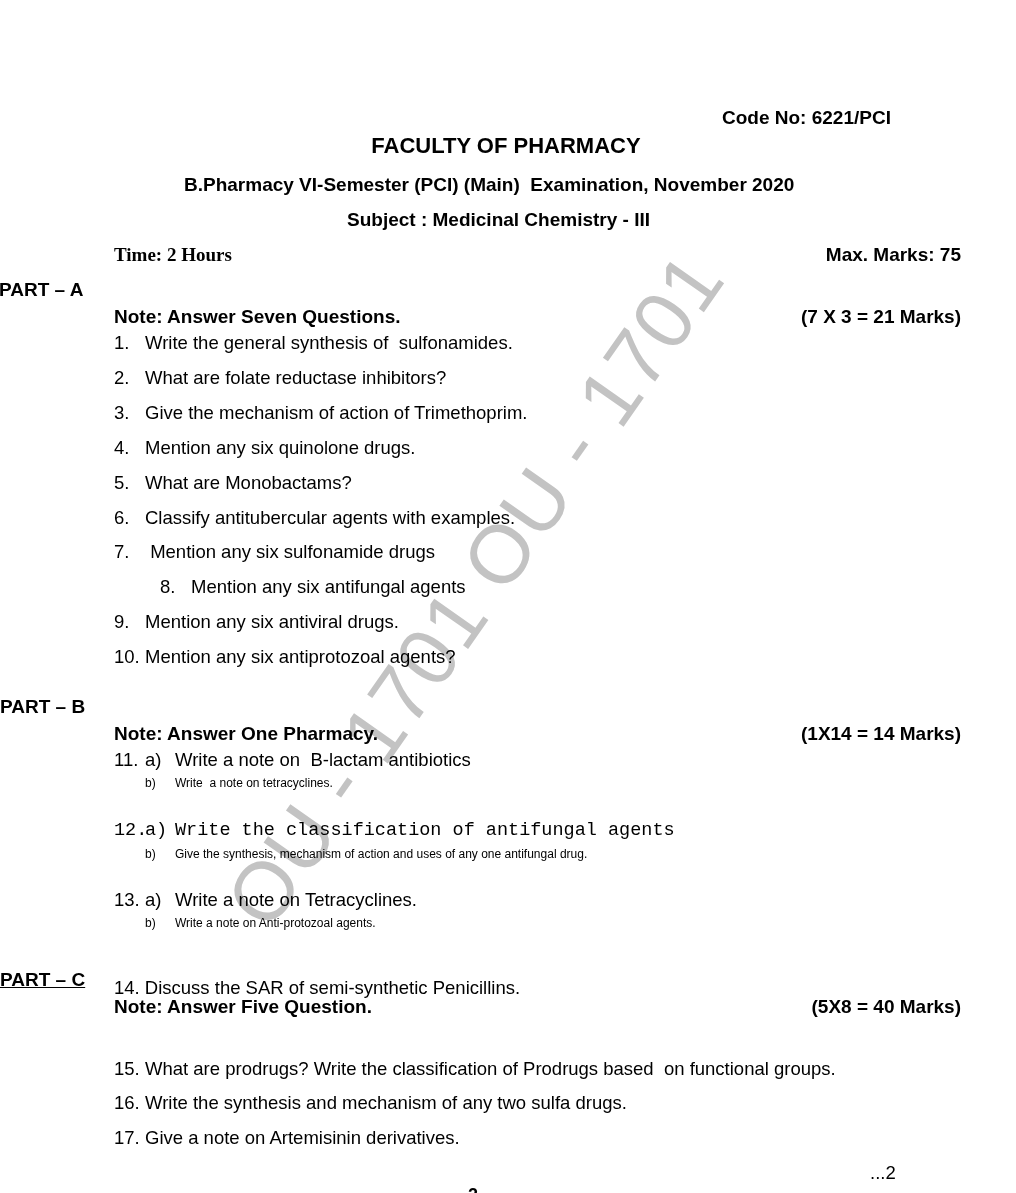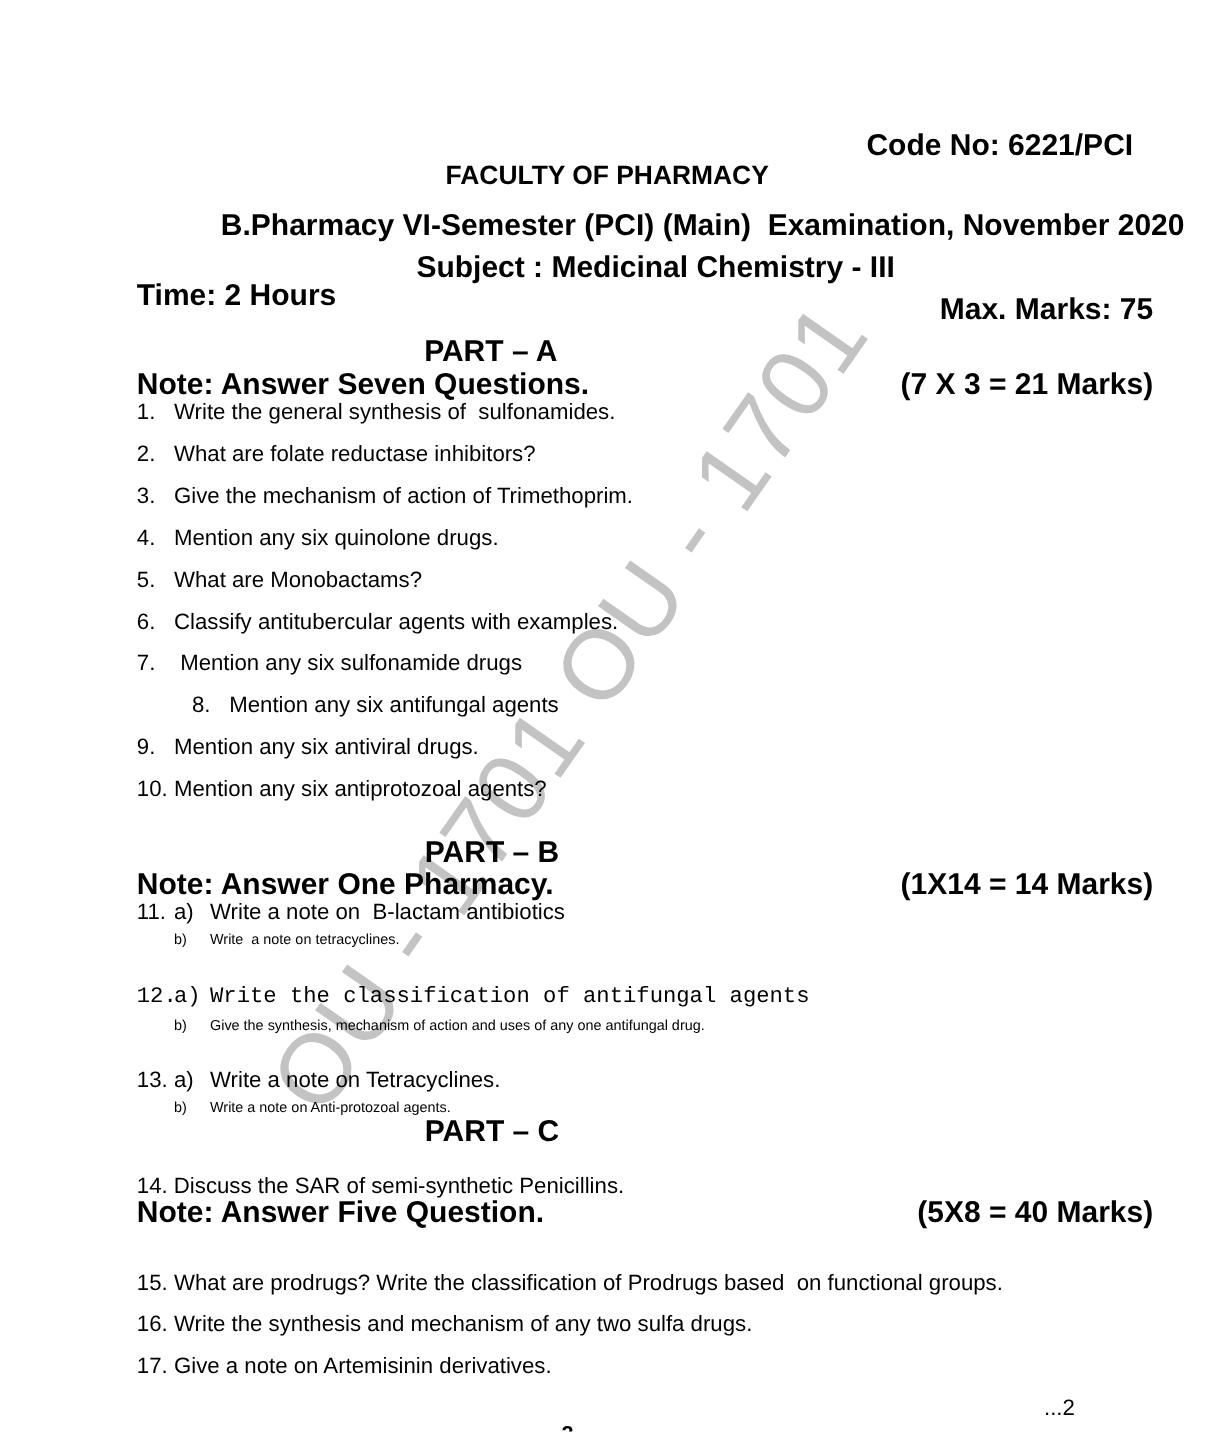--- a/index.html
+++ b/index.html
@@ -10,30 +10,30 @@
     body {
       width: 1016px;
       height: 1193px;
       position: relative;
       overflow: hidden;
       font-family: "Liberation Sans", sans-serif;
       color: #000000;
     }
     .abs { position: absolute; white-space: pre; }
     .bold { font-weight: bold; }
-    .t19 { font-size: 25px; }
+    .t19 { font-size: 19px; }
 
     .code-no { top: 107px; left: 722px; }
     .faculty { top: 133px; font-size: 22px; font-weight: bold; left: 0; width: 1016px; text-align: center; padding-left: 0; }
     .faculty span { position: relative; left: -2px; }
     .exam { top: 174px; left: 184px; }
     .subject { top: 209px; left: 347px; }
-    .time { top: 232px; left: 114px; }
+    .time { top: 244px; left: 114px; font-family: Liberation Serif, serif; }
     .maxmarks { top: 244px; right: 55px; }
-    .part { left: 0; width: 820px; text-align: center; }
+    .part { left: 0; width: 820px; }
     .part span { position: relative; left: 0px; }
     .note { left: 114px; }
     .marks { right: 55px; }
 
     .q { left: 114px; font-size: 18.5px; }
     .qnum { display: inline-block; width: 31px; }
     .sub-a { left: 114px; font-size: 18.5px; }
     .sub-b { left: 145px; font-size: 12px; }
     .sub-label { display: inline-block; width: 30px; }
 
@@ -90,21 +90,21 @@
 
   <div class="abs sub-a" style="top:749px;"><span class="qnum">11.</span><span class="sub-label">a)</span><span>Write a note on  B-lactam antibiotics</span></div>
   <div class="abs sub-b" style="top:776px;"><span class="sub-label">b)</span><span>Write  a note on tetracyclines.</span></div>
 
   <div class="abs sub-a" style="top:820px;font-family:Liberation Mono, monospace;"><span class="qnum">12.</span><span class="sub-label">a)</span><span>Write the classification of antifungal agents</span></div>
   <div class="abs sub-b" style="top:847px;"><span class="sub-label">b)</span><span>Give the synthesis, mechanism of action and uses of any one antifungal drug.</span></div>
 
   <div class="abs sub-a" style="top:889px;"><span class="qnum">13. </span><span class="sub-label">a)</span><span>Write a note on Tetracyclines.</span></div>
   <div class="abs sub-b" style="top:916px;"><span class="sub-label">b)</span><span>Write a note on Anti-protozoal agents.</span></div>
 
-  <div class="abs bold t19 part" style="top:929px;"><span>PART – C</span></div>
+  <div class="abs bold t19 part" style="top:969px;text-decoration:underline;"><span>PART – C</span></div>
   <div class="abs bold t19 note" style="top:996px;">Note: Answer Five Question.</div>
   <div class="abs bold t19 marks" style="top:996px;">(5X8 = 40 Marks)</div>
 
   <div class="abs q" style="top:977px;"><span>14.</span><span> Discuss the SAR of semi-synthetic Penicillins.</span></div>
   <div class="abs q" style="top:1058px;"><span class="qnum">15.</span><span>What are prodrugs? Write the classification of Prodrugs based  on functional groups.</span></div>
   <div class="abs q" style="top:1092px;"><span class="qnum">16.</span><span>Write the synthesis and mechanism of any two sulfa drugs.</span></div>
   <div class="abs q" style="top:1127px;"><span class="qnum">17.</span><span>Give a note on Artemisinin derivatives.</span></div>
 
   <div class="abs page-next">...2</div>
   <div class="abs cut-text">-2-</div>

